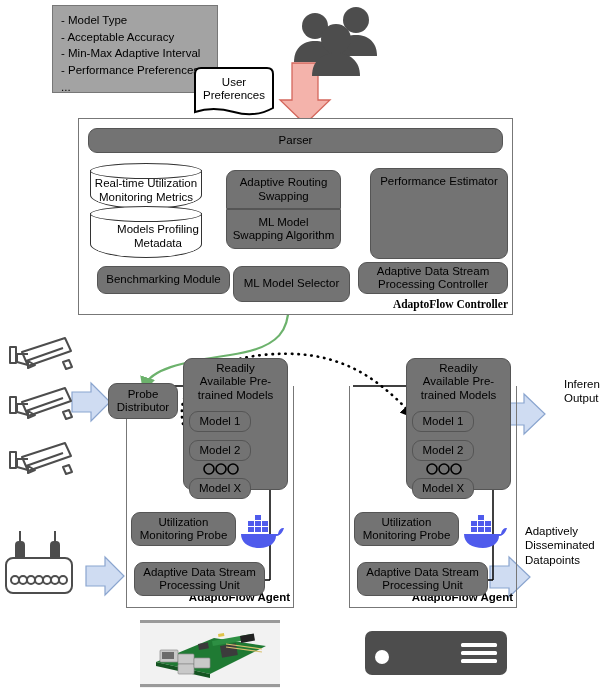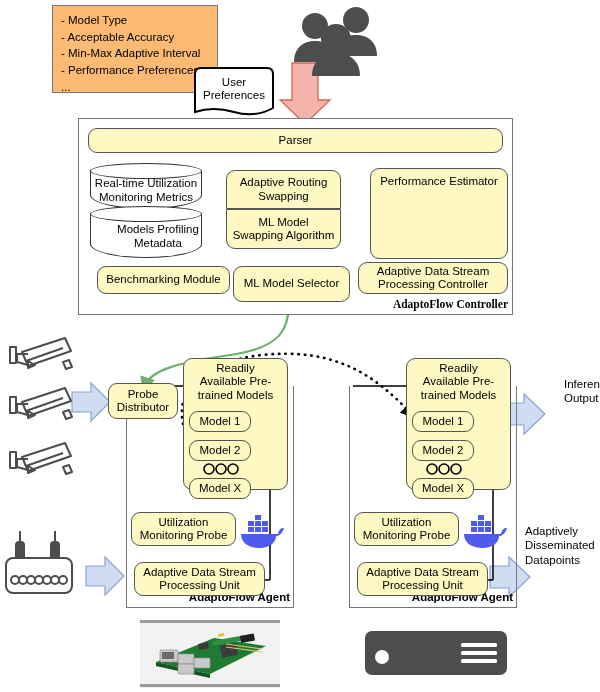--- a/index.html
+++ b/index.html
@@ -3,26 +3,26 @@
 <meta charset="utf-8">
 <style>
   html,body{margin:0;padding:0;background:#fff;}
   body{width:600px;height:692px;position:relative;
        font-family:"Liberation Sans","DejaVu Sans",sans-serif;
        font-size:11.5px;color:#000;overflow:hidden;}
   .abs{position:absolute;box-sizing:border-box;}
   .ctr{display:flex;align-items:center;justify-content:center;text-align:center;line-height:1.15;}
 
   
-  .node{border:1.6px solid #555;border-radius:9px;background:#fef9c3;}
+  .node{border:1.6px solid #555;border-radius:9px;background:#737373;}
   .bigbox{border:1.6px solid #777;background:#fff;}
 
   
   #prefs-list{padding:6px 8px;font-size:11.5px;line-height:1.45;text-align:left;
-              border:1.6px solid #777;background:#fdba74;}
+              border:1.6px solid #777;background:#a3a3a3;}
   #prefs-list div{white-space:nowrap;}
 
   .bold{font-weight:bold;}
 
   
   .cyl{position:absolute;}
   .cyl .body{position:absolute;left:0;right:0;top:7px;bottom:0;border-left:1.6px solid #333;
              border-right:1.6px solid #333;border-bottom:1.6px solid #333;
              border-bottom-left-radius:50% 14px;border-bottom-right-radius:50% 14px;background:#fff;}
   .cyl .top{position:absolute;left:0;right:0;top:0;height:14px;border:1.6px solid #333;

